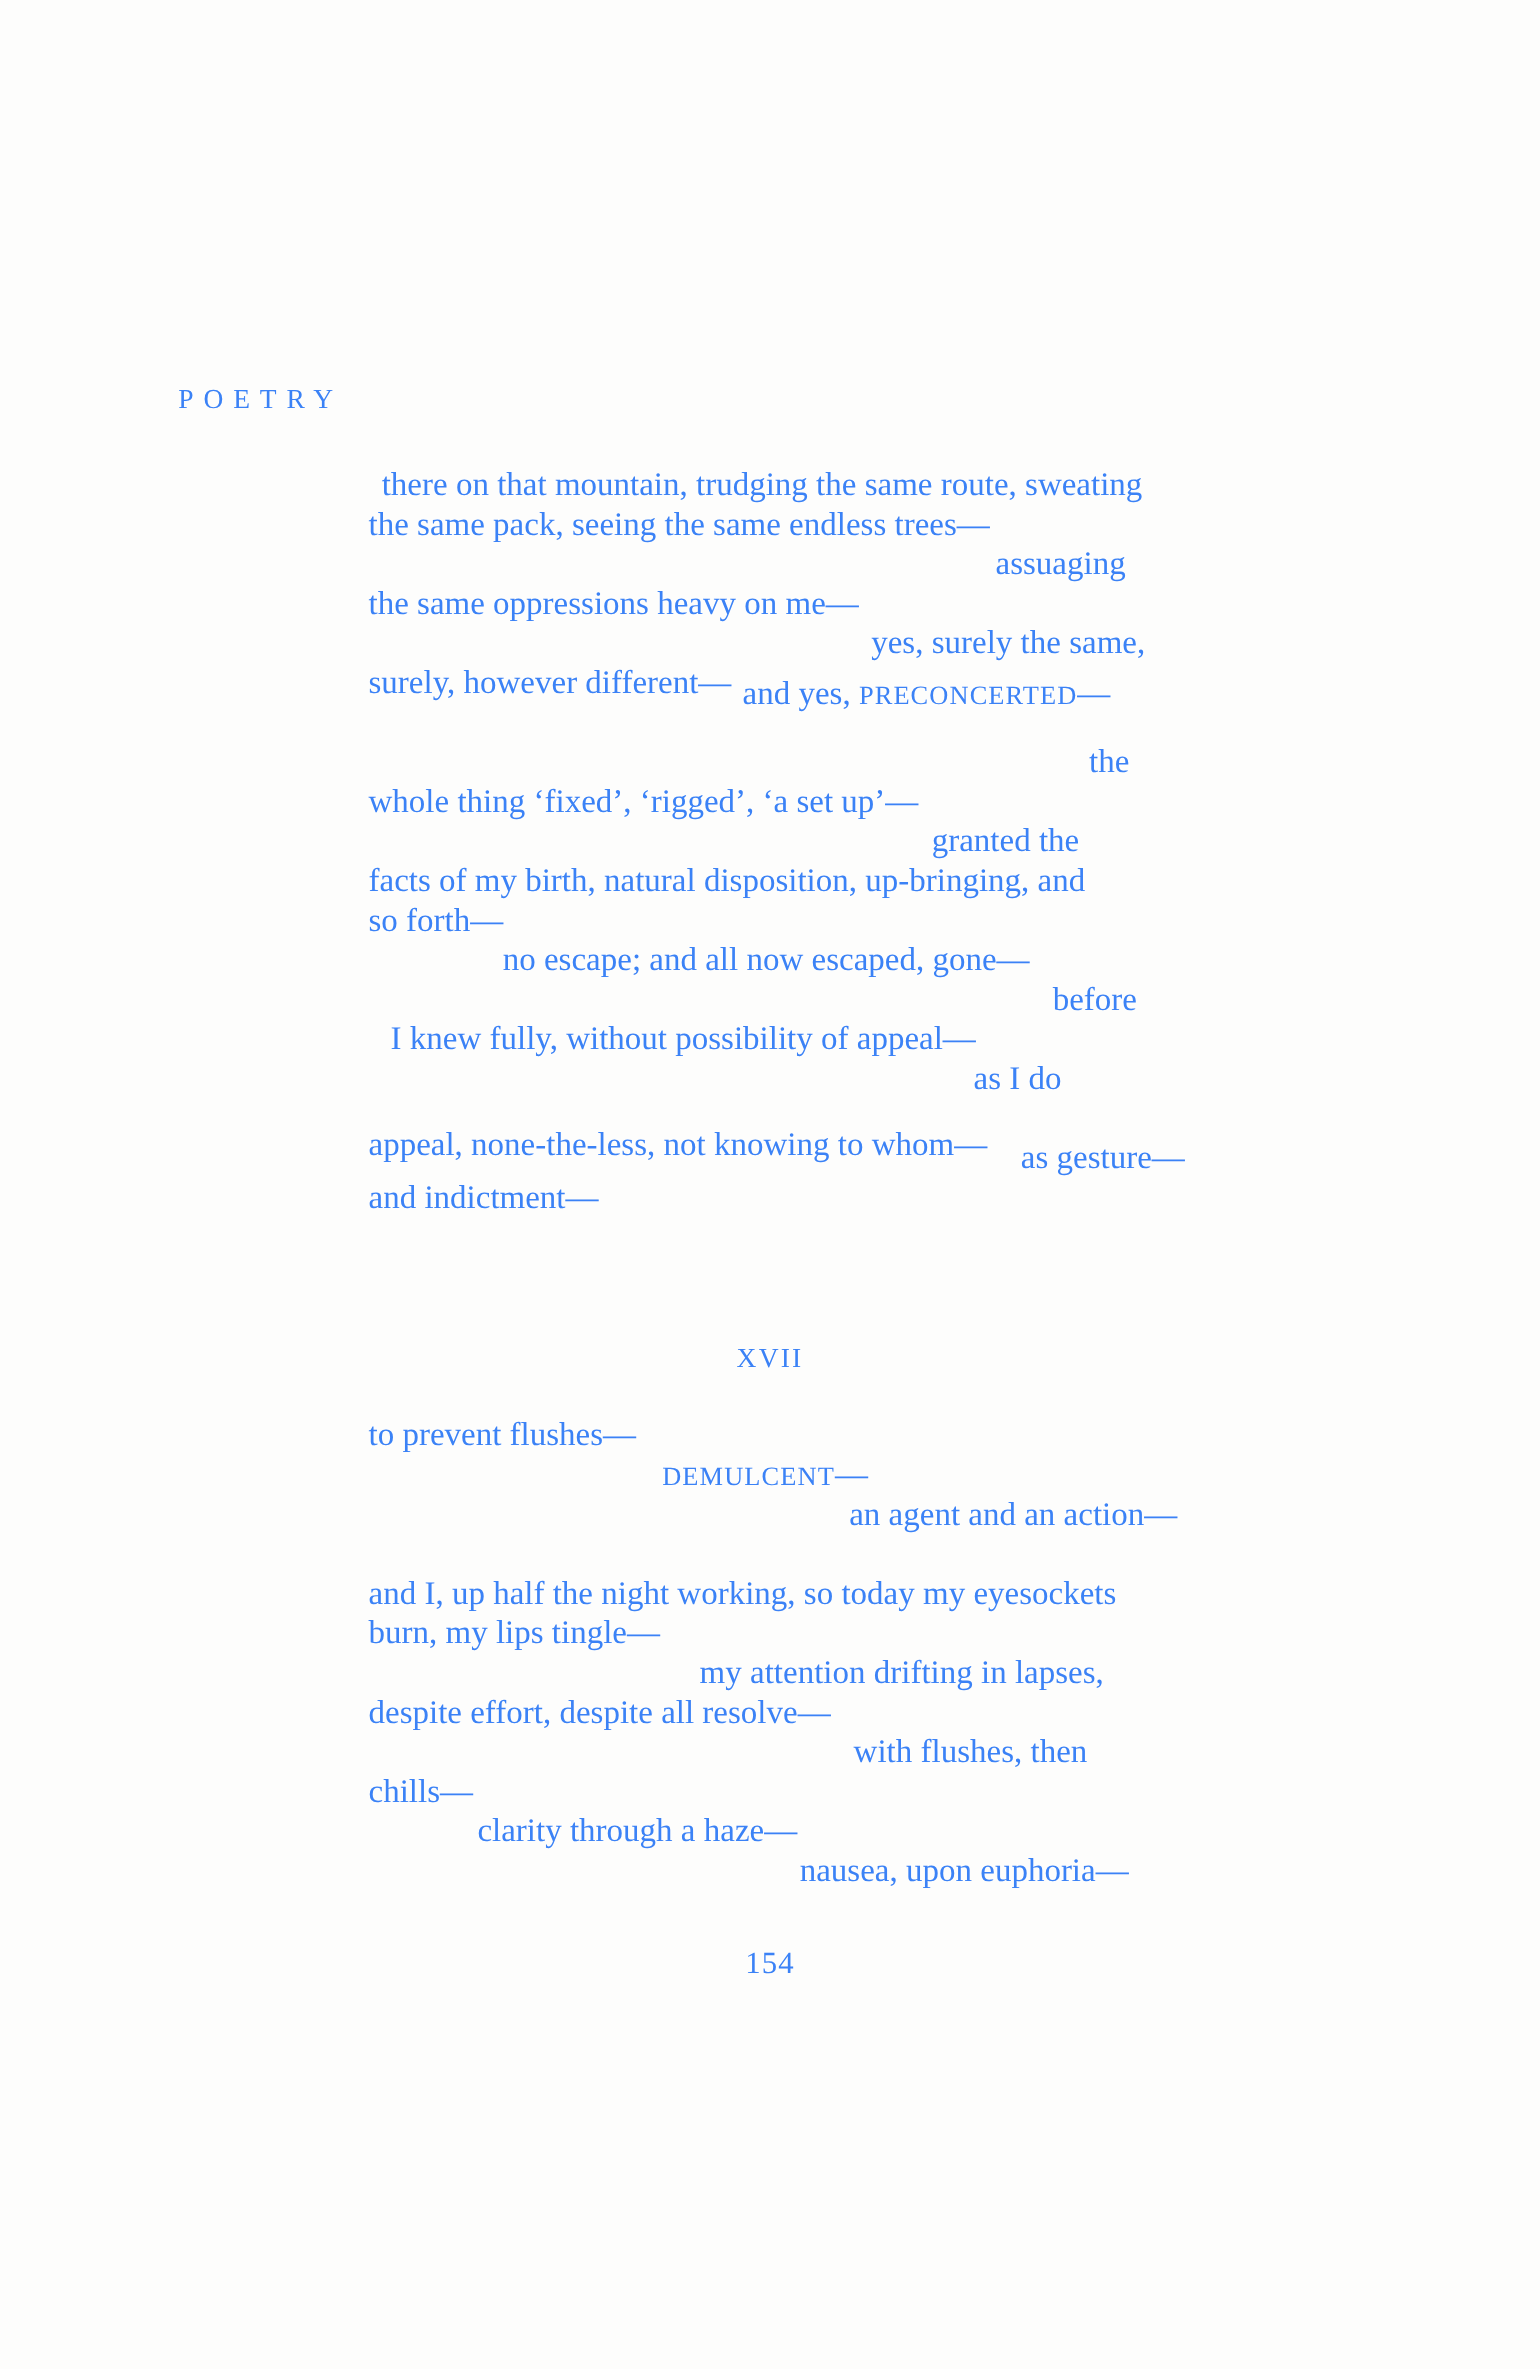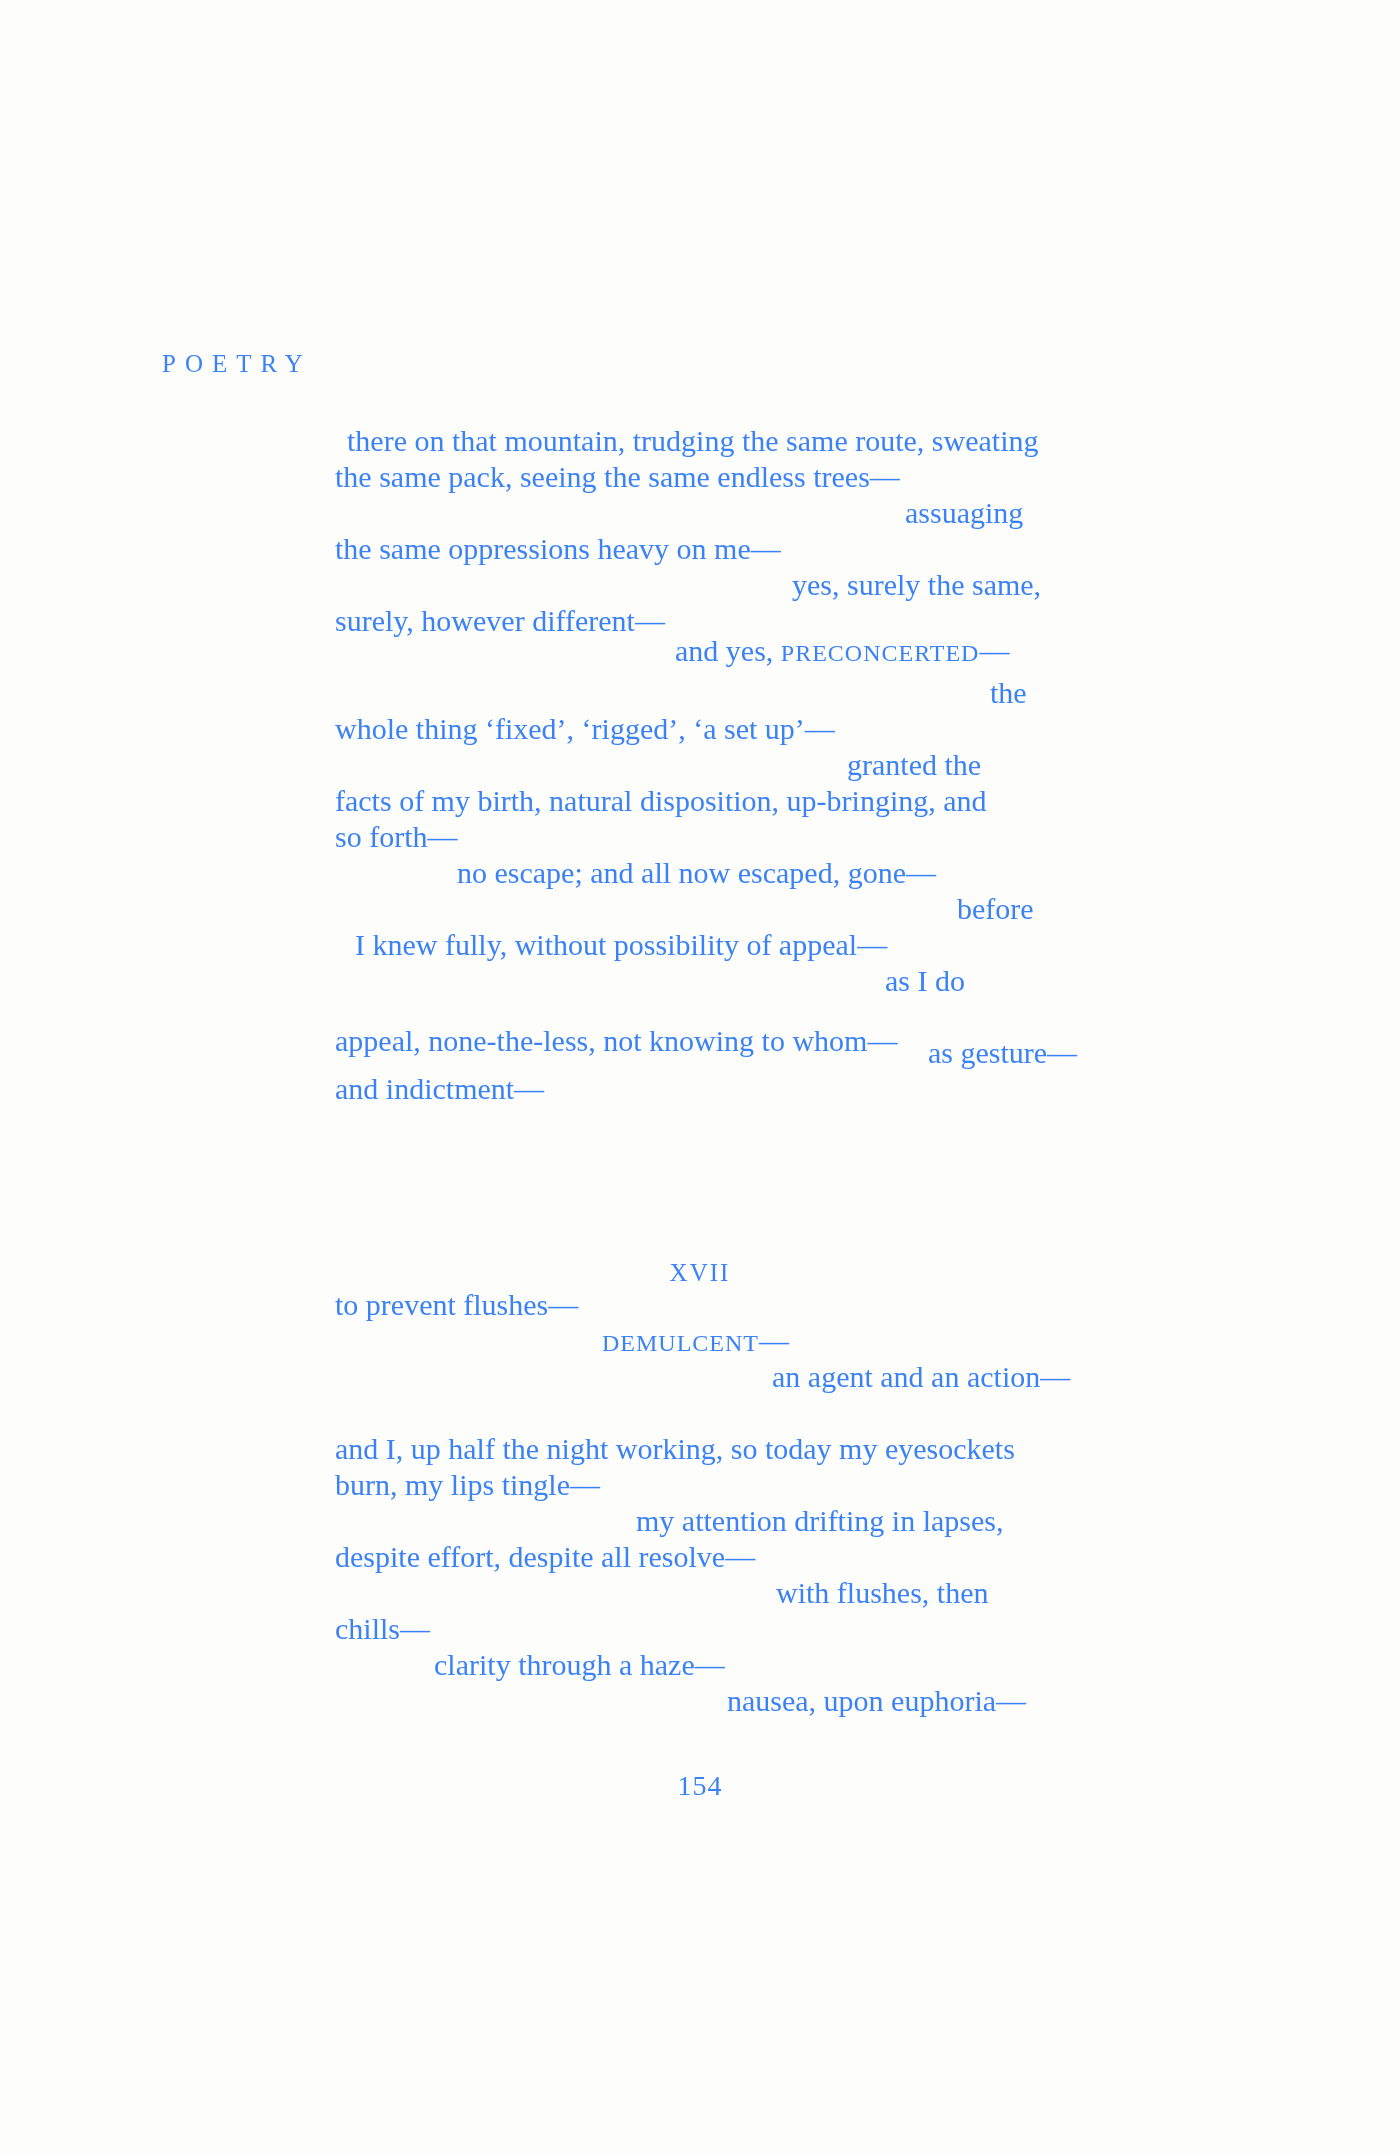--- a/index.html
+++ b/index.html
@@ -61,34 +61,34 @@
 <div class="page">
   <div class="running-header">POETRY</div>
 
   <div id="poem-layer">
       <div class="line" style="left: 335px; top: 425px; margin-left: 12px;"><span>there on that mountain, trudging the same route, sweating</span></div>
       <div class="line" style="left: 335px; top: 461px;"><span>the same pack, seeing the same endless trees—</span></div>
       <div class="line" style="left: 905px; top: 497px;"><span>assuaging</span></div>
       <div class="line" style="left: 335px; top: 533px;"><span>the same oppressions heavy on me—</span></div>
       <div class="line" style="left: 792px; top: 569px;"><span>yes, surely the same,</span></div>
       <div class="line" style="left: 335px; top: 605px;"><span>surely, however different—</span></div>
-      <div class="line" style="left: 675px; top: 635px;"><span>and yes, </span><span class="sc">PRECONCERTED</span><span>—</span></div>
+      <div class="line" style="left: 675px; top: 615px;"><span>and yes, </span><span class="sc">PRECONCERTED</span><span>—</span></div>
       <div class="line" style="left: 990px; top: 677px;"><span>the</span></div>
       <div class="line" style="left: 335px; top: 713px;"><span>whole thing ‘fixed’, ‘rigged’, ‘a set up’—</span></div>
       <div class="line" style="left: 847px; top: 749px;"><span>granted the</span></div>
       <div class="line" style="left: 335px; top: 785px;"><span>facts of my birth, natural disposition, up-bringing, and</span></div>
       <div class="line" style="left: 335px; top: 821px;"><span>so forth—</span></div>
       <div class="line" style="left: 457px; top: 857px;"><span>no escape; and all now escaped, gone—</span></div>
       <div class="line" style="left: 957px; top: 893px;"><span>before</span></div>
       <div class="line" style="left: 355px; top: 929px;"><span>I knew fully, without possibility of appeal—</span></div>
       <div class="line" style="left: 885px; top: 965px;"><span>as I do</span></div>
       <div class="line" style="left: 335px; top: 1001px; margin-top: 24px;"><span>appeal, none-the-less, not knowing to whom—</span></div>
       <div class="line" style="left: 928px; top: 1037px;"><span>as gesture—</span></div>
       <div class="line" style="left: 335px; top: 1073px;"><span>and indictment—</span></div>
-      <div class="section-heading" style="top: 1222px; margin-top: 37px;">XVII</div>
+      <div class="section-heading" style="top: 1222px;">XVII</div>
       <div class="line" style="left: 335px; top: 1289px;"><span>to prevent flushes—</span></div>
       <div class="line" style="left: 602px; top: 1325px;"><span class="sc">DEMULCENT</span><span>—</span></div>
       <div class="line" style="left: 772px; top: 1361px;"><span>an agent and an action—</span></div>
       <div class="line" style="left: 335px; top: 1433px;"><span>and I, up half the night working, so today my eyesockets</span></div>
       <div class="line" style="left: 335px; top: 1469px;"><span>burn, my lips tingle—</span></div>
       <div class="line" style="left: 620px; top: 1505px; margin-left: 16px;"><span>my attention drifting in lapses,</span></div>
       <div class="line" style="left: 335px; top: 1541px;"><span>despite effort, despite all resolve—</span></div>
       <div class="line" style="left: 776px; top: 1577px;"><span>with flushes, then</span></div>
       <div class="line" style="left: 335px; top: 1613px;"><span>chills—</span></div>
       <div class="line" style="left: 434px; top: 1649px;"><span>clarity through a haze—</span></div>

